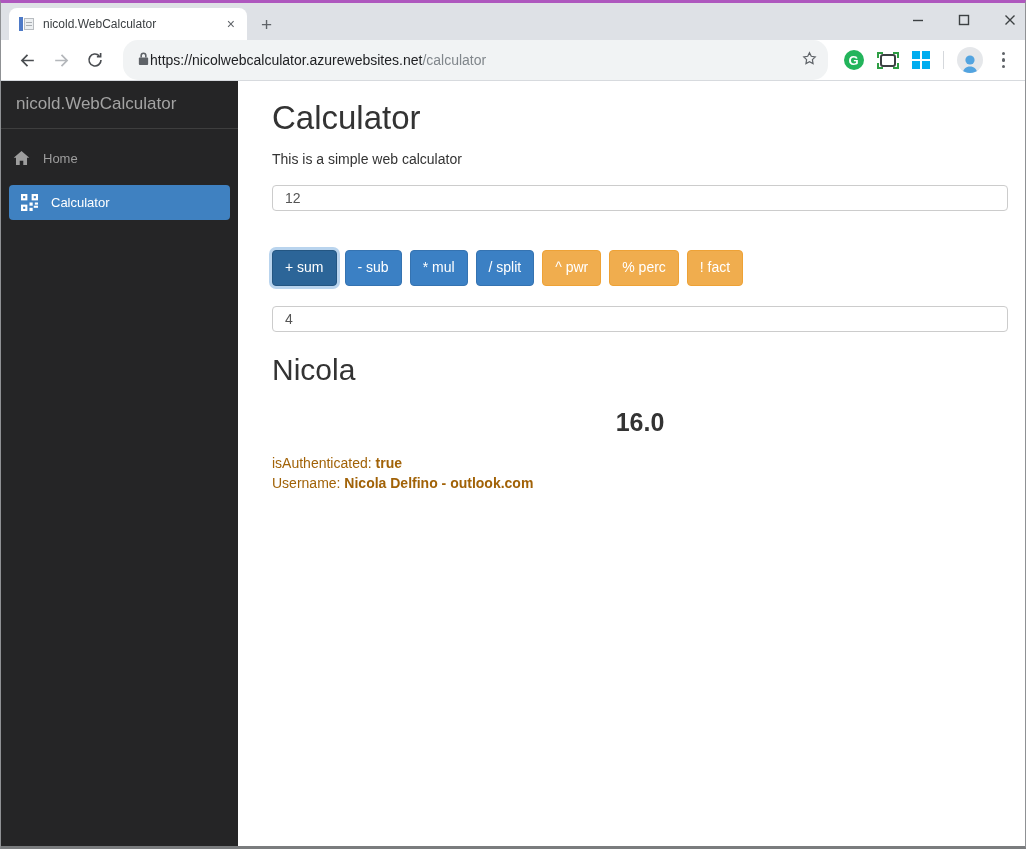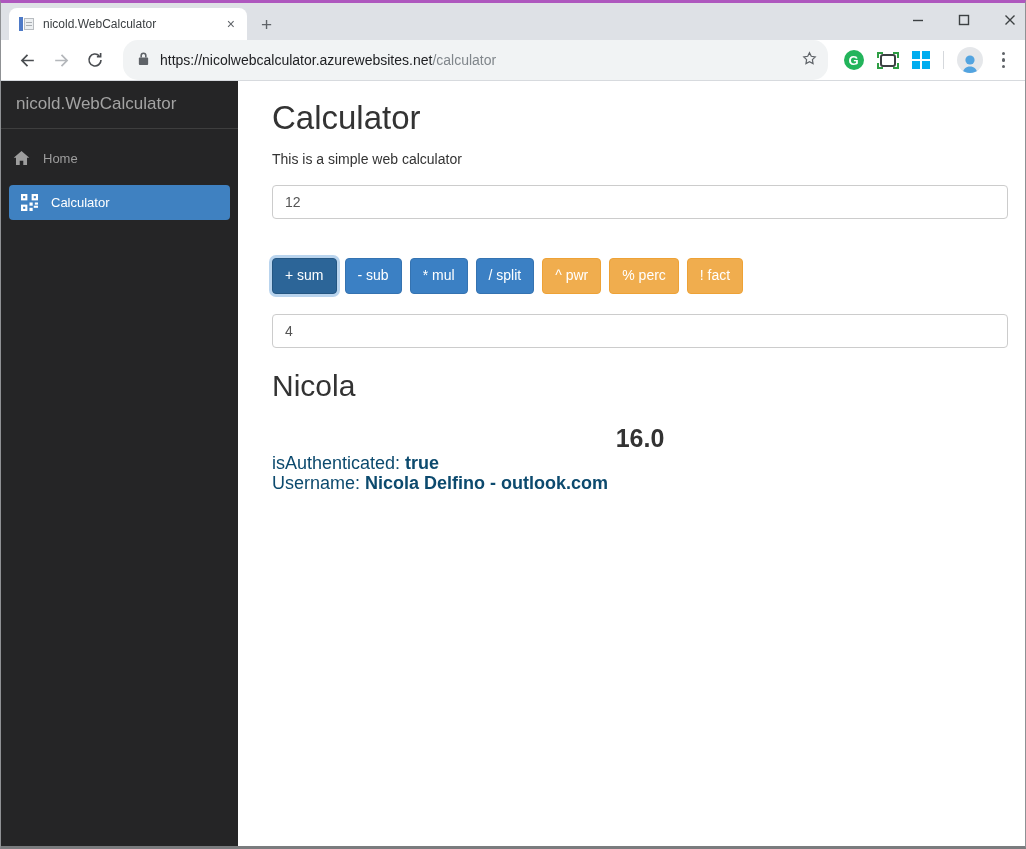--- a/index.html
+++ b/index.html
@@ -47,21 +47,21 @@
   
   .toolbar {
     height: 41px; background: #fff; border-bottom: 1px solid #d7dade;
     display: flex; align-items: center; padding: 0 10px 0 12px; gap: 6px;
     flex: 0 0 auto;
   }
   .nav-ico { width: 28px; height: 28px; display: flex; align-items: center; justify-content: center; border-radius: 50%; cursor: pointer; flex:0 0 auto; }
   .omnibox {
     flex: 1 1 auto; height: 40px; margin: 0 6px 0 8px;
     background: #f1f3f4; border-radius: 15px;
-    display: flex; align-items: center; padding: 0 10px 0 14px; gap: 10px;
+    display: flex; align-items: center; padding: 0 10px 0 14px; 
     min-width: 0;
   }
   .url { font-size: 14px; color: #202124; white-space: nowrap; overflow: hidden; flex: 1; }
   .url .path { color: #80868b; }
   .ext-icons { display: flex; align-items: center; gap: 13px; padding: 0 4px; flex: 0 0 auto; }
   .g-badge { width: 20px; height: 20px; border-radius: 50%; background: #23b45b; color: #fff;
              font-size: 13px; font-weight: bold; display:flex; align-items:center; justify-content:center; cursor:pointer; }
   .shot-ico { position: relative; width: 22px; height: 17px; cursor:pointer; }
   .shot-ico .rect { position: absolute; left: 3px; top: 2px; right: 3px; bottom: 2px; border: 2px solid #3c4043; border-radius: 3px; }
   .shot-ico .c { position: absolute; width: 6px; height: 6px; border: 0 solid #2f9e44; }
@@ -83,39 +83,39 @@
   .brand { font-size: 17px; color: #a3a3a3; padding: 13px 15px 14px; border-bottom: 1px solid #3e3e3e; cursor: pointer; }
   .nav-list { padding-top: 13px; }
   .nav-item { display: flex; align-items: center; gap: 13px; padding: 8px 12px; font-size: 13px; color: #9d9d9d; cursor: pointer; }
   .nav-item svg { flex: 0 0 auto; }
   .nav-item.active { background: #3f81c1; color: #fff; margin: 11px 8px 0; border-radius: 4px; padding: 9px 12px; }
 
   .main { flex: 1 1 auto; background: #fff; padding: 15px 17px 0 34px; color: #333; }
   .page-title { font-size: 33px; font-weight: 500; color: #333; margin: 3px 0 14px; }
   .page-sub { font-size: 14px; color: #333; margin-bottom: 18px; }
   .calc-input {
-    display: block; width: 100%; height: 34px;
+    display: block; width: 100%; height: 26px;
     padding: 6px 12px; font-size: 14px; color: #555;
     background: #fff; border: 1px solid #ccc; border-radius: 4px;
     font-family: "Liberation Sans", sans-serif;
     outline: none;
   }
   .btn-row { margin-top: 39px; display: flex; gap: 8px; }
   .btn {
     font-family: "Liberation Sans", sans-serif;
     font-size: 14px; color: #fff; border-radius: 4px;
     padding: 7px 12px; border: 1px solid transparent; cursor: pointer; line-height: 1.42;
   }
   .btn.primary { background: #3b80c4; border-color: #3573b1; }
   .btn.primary-active { background: #2c6598; border-color: #245682; box-shadow: 0 0 0 3px #b9d4ee; text-align: right; }
   .btn.warning { background: #f0ad4e; border-color: #eea236; }
   .op2 { margin-top: 20px; }
   .result-title { font-size: 30px; font-weight: 500; color: #333; margin-top: 21px; }
   .result-value { font-size: 25px; font-weight: 700; color: #333; margin-top: 21px; text-align: center; }
-  .meta { margin-top: 0; font-size: 18px; line-height: 20px; color: #0c4a6e; }
+  .meta { margin-top: 16px; font-size: 14px; line-height: 20px; color: #a16207; }
   .meta b { font-weight: 700; }
 </style>
 </head>
 <body>
 
 <div class="window">
 
   <div class="tabstrip">
     <div class="tab">
       <span class="favicon">

